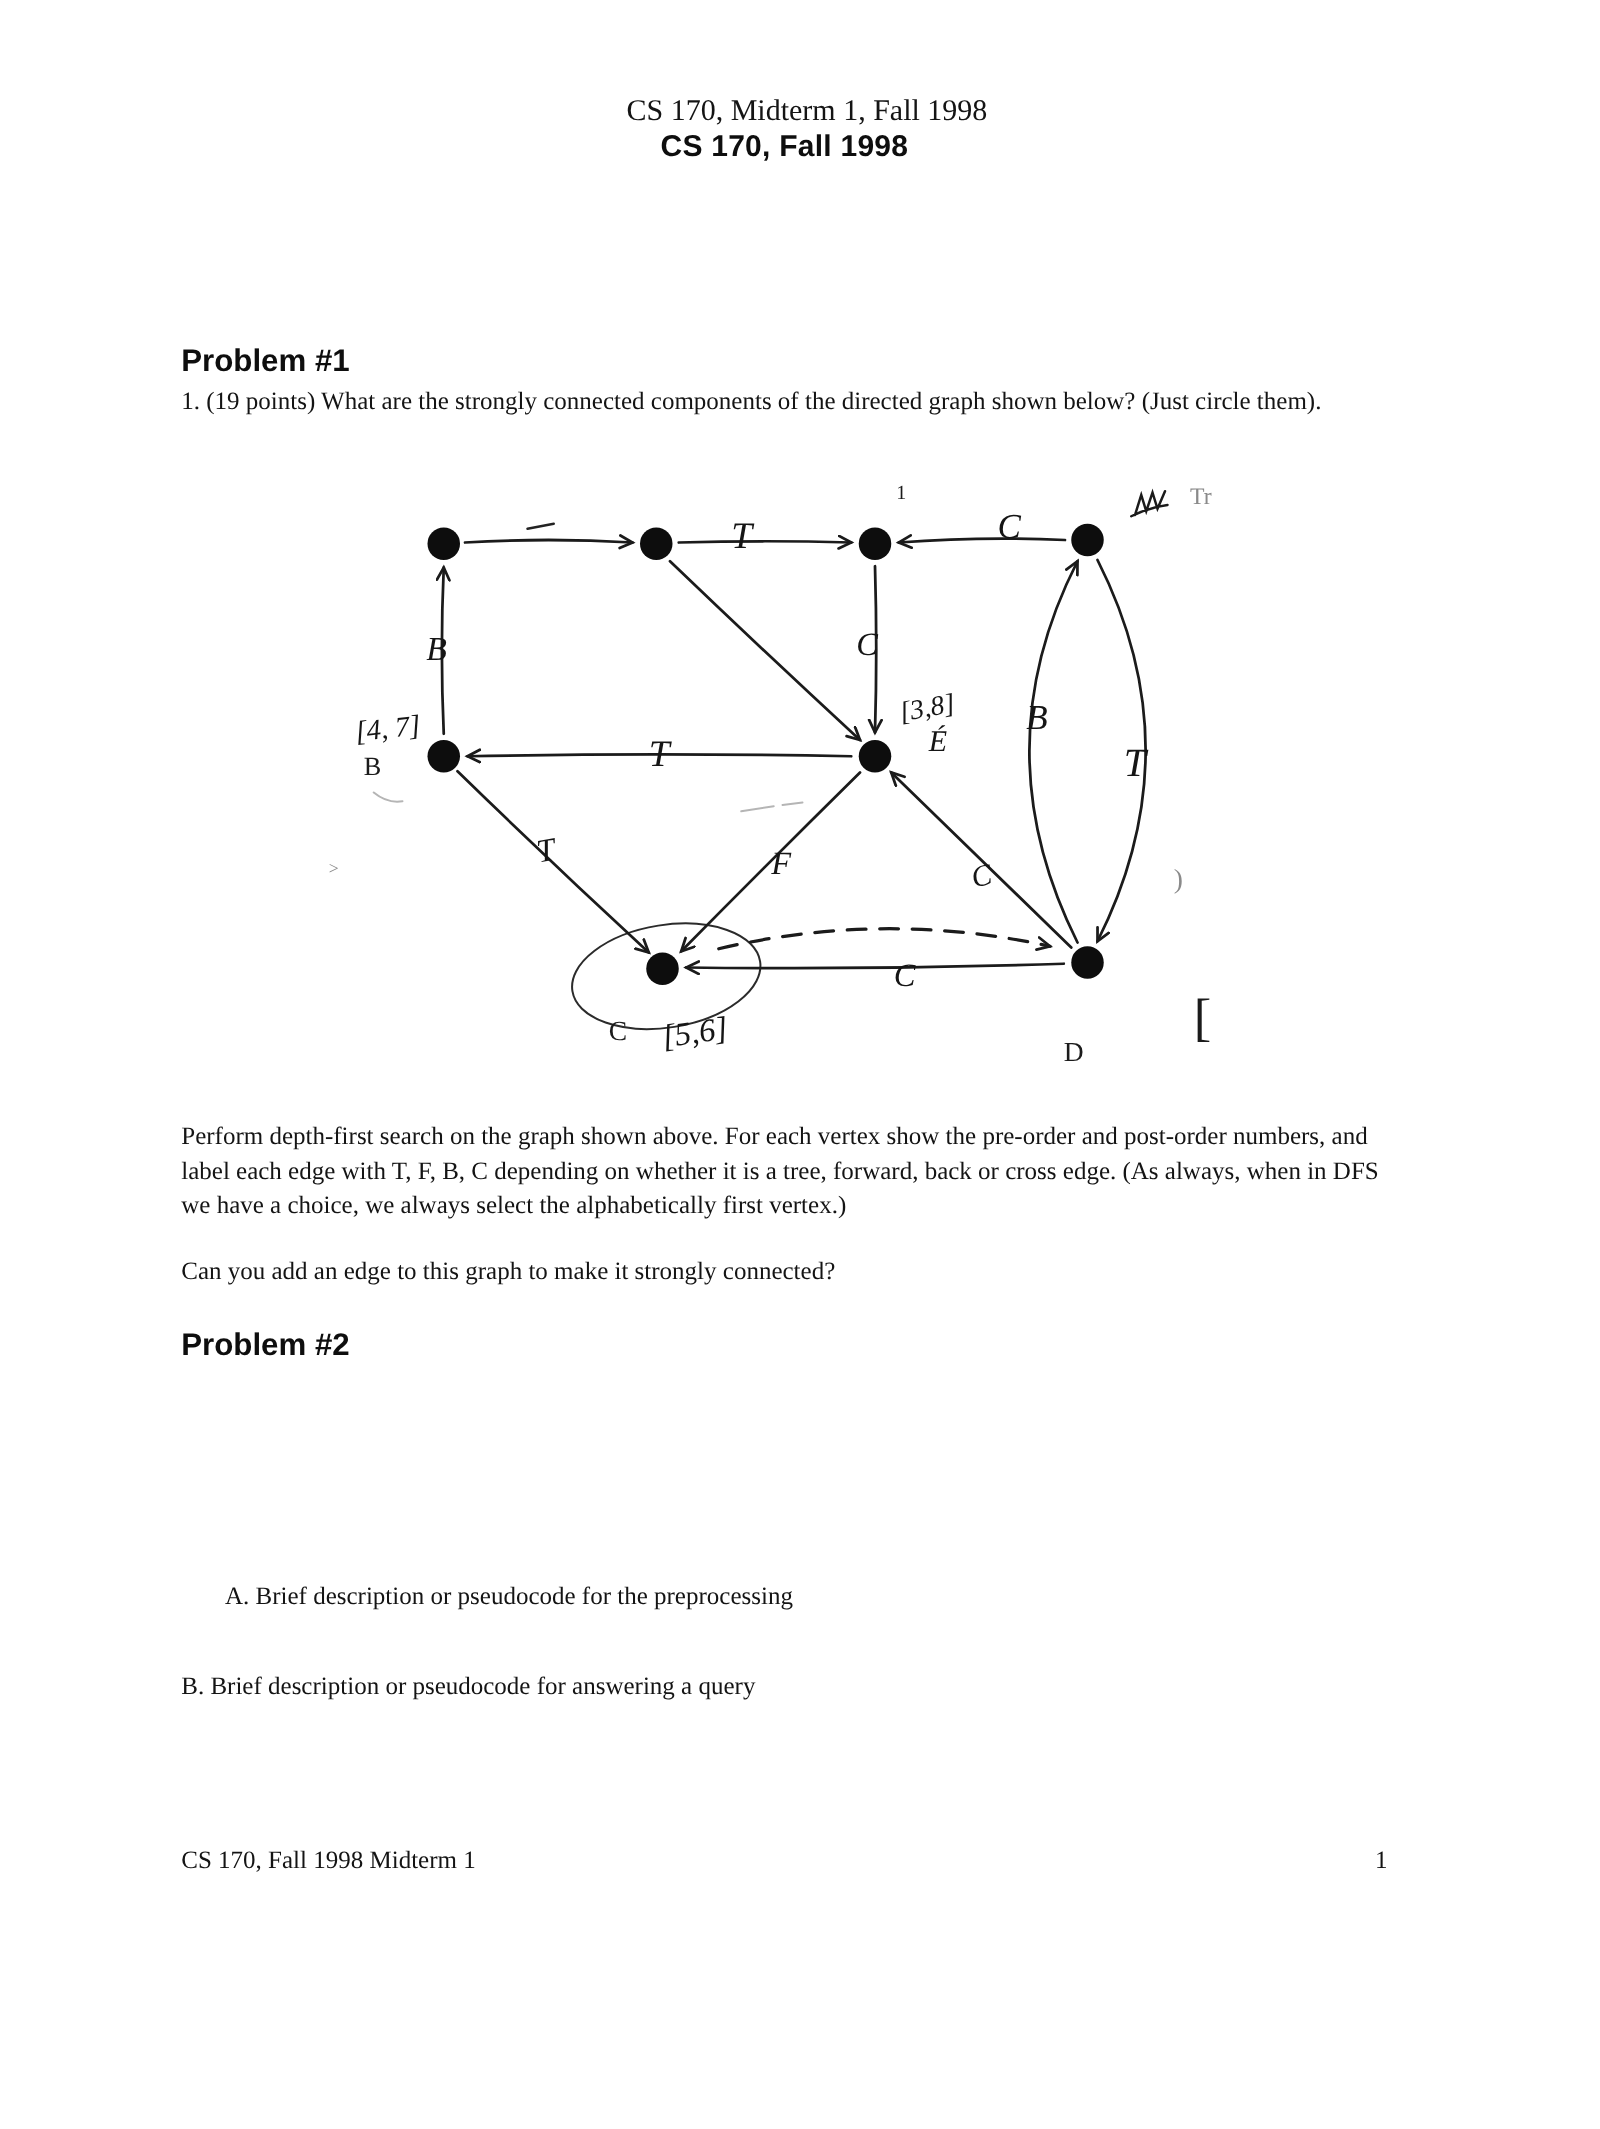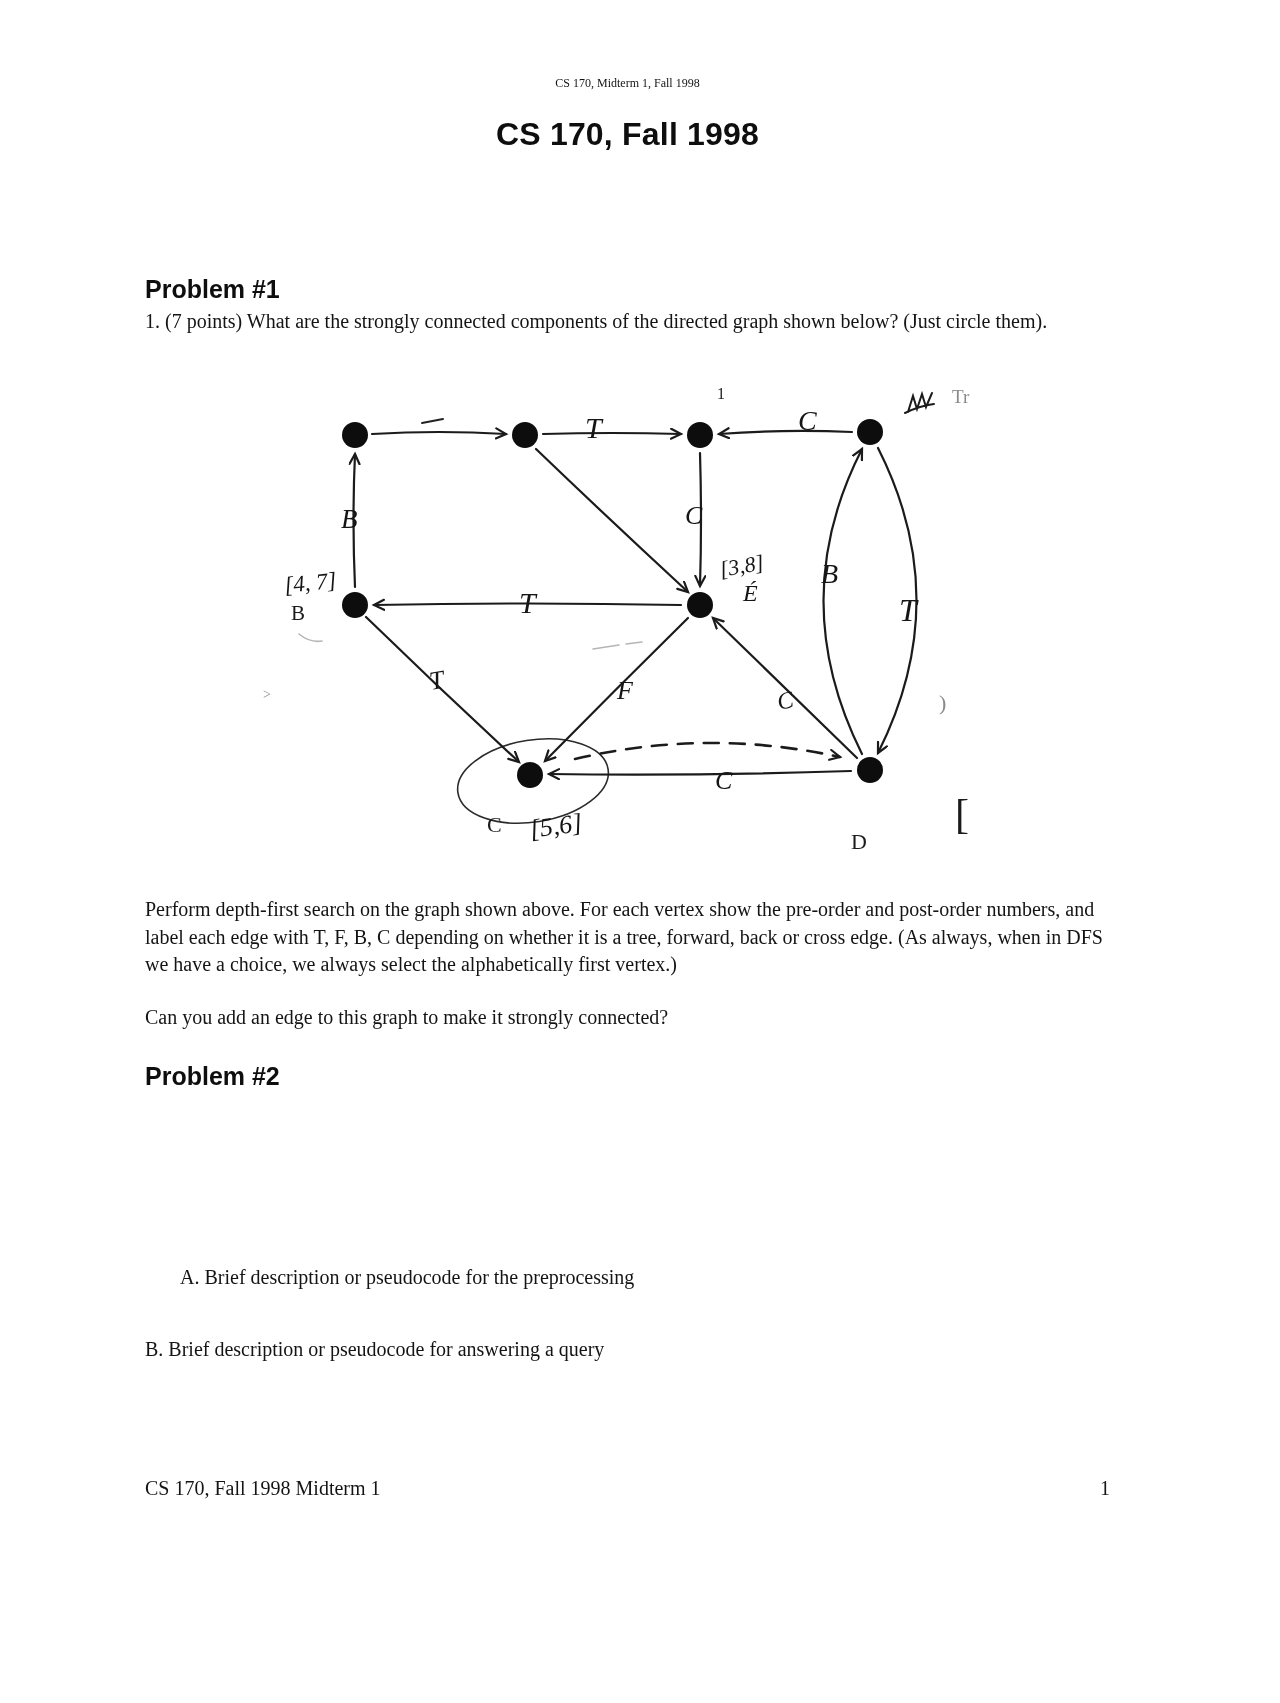--- a/index.html
+++ b/index.html
@@ -1,26 +1,26 @@
 <!DOCTYPE html>
 <html><head>
 <meta charset="utf-8">
 <style>
   html,body{margin:0;padding:0;}
   body{
     width:1280px;height:1703px;position:relative;background:#ffffff;
     font-family:"Liberation Serif",serif;color:#141414;overflow:hidden;
   }
   .running-head{
-    position:absolute;left:145px;width:965px;top:76px;text-align:center;
-    font-size:12px;
+    position:absolute;left:163px;width:965px;top:76px;text-align:center;
+    font-size:24px;
   }
   .title-block{
-    position:absolute;left:145px;width:965px;top:116px;text-align:center;
-    font-family:"Liberation Sans",sans-serif;font-weight:bold;font-size:32px;line-height:1.14;
+    position:absolute;left:145px;width:965px;top:104px;text-align:center;
+    font-family:"Liberation Sans",sans-serif;font-weight:bold;font-size:24px;line-height:1.14;
     color:#0e0e0e;letter-spacing:.2px;
   }
   .prob-head{
     position:absolute;left:145px;margin:0;
     font-family:"Liberation Sans",sans-serif;font-weight:bold;font-size:25px;color:#0e0e0e;text-align:right;
   }
   .body-text{
     position:absolute;left:145px;width:968px;margin:0;
     font-size:20px;line-height:1.38;
   }
@@ -46,21 +46,21 @@
 <body>
 
 <div class="running-head">CS 170, Midterm 1, Fall 1998</div>
 
 <div class="title-block">
   <div>CS 170, Fall 1998</div>
 </div>
 
 <h2 class="prob-head" style="top:275px;">Problem #1</h2>
 
-<p class="body-text" style="top:308px;">1. (7 points) What are the strongly connected components of the directed graph shown below? (Just circle them).</p>
+<p class="body-text" style="top:308px;">1. (19 points) What are the strongly connected components of the directed graph shown below? (Just circle them).</p>
 
 <div class="figure">
   <svg id="graph-svg" width="740" height="495" viewBox="0 0 740 495">
     <defs>
       <marker id="arrowhead" markerUnits="userSpaceOnUse" markerWidth="18" markerHeight="16" refX="11" refY="6" orient="auto">
         <path d="M1,1 L11,6 L1,11" fill="none" stroke="#1b1b1b" stroke-width="2.2" stroke-linecap="round"></path>
       </marker>
     </defs>
     <ellipse class="scc-ellipse" cx="278" cy="409" rx="76" ry="41" transform="rotate(-9 278 409)"></ellipse>
     <path class="tick" d="M167,51 l21,-4"></path>

